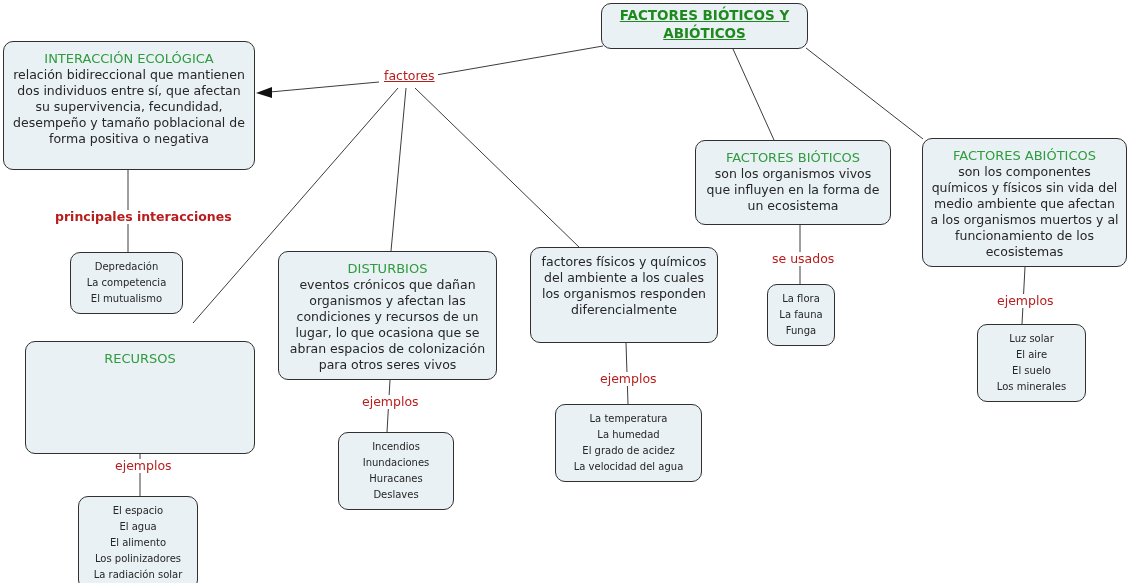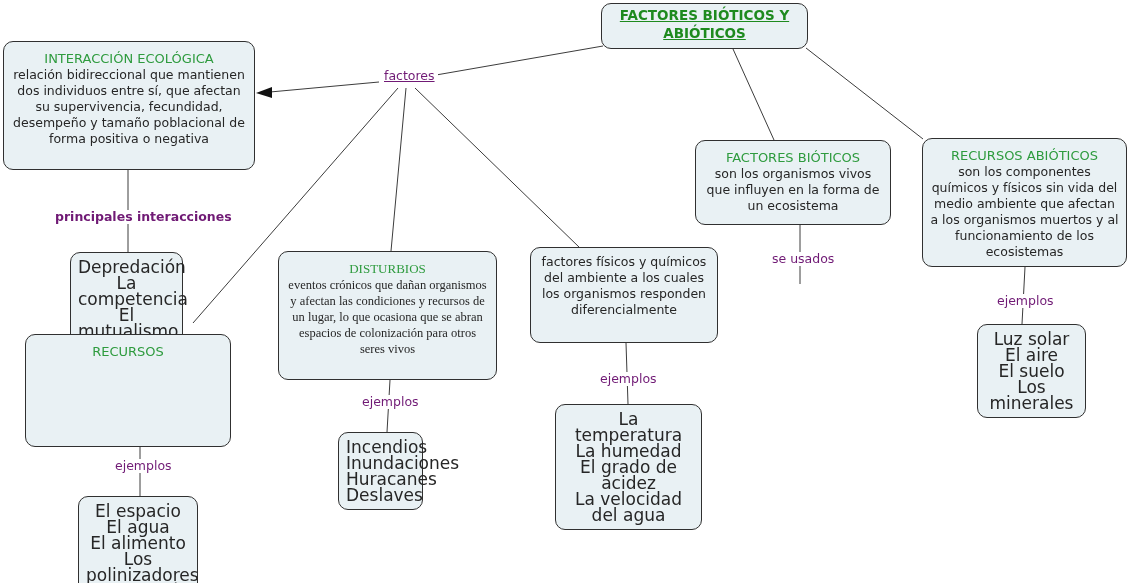--- a/index.html
+++ b/index.html
@@ -5,25 +5,25 @@
   html,body{margin:0;padding:0;background:#ffffff;}
   body{width:1128px;height:583px;overflow:hidden;position:relative;
        font-family:"DejaVu Sans","Liberation Sans",sans-serif;}
   .map{position:absolute;inset:0;width:1128px;height:583px;}
   .wires{position:absolute;left:0;top:0;z-index:1;pointer-events:none;}
   .node{position:absolute;z-index:2;box-sizing:border-box;
         background:#e9f1f4;border:1px solid #303030;border-radius:10px;
         text-align:center;padding:6px 7px;color:#262626;}
   .node-title{color:#2e9b3e;font-size:13px;line-height:17px;margin:2px 0 0 0;}
   .node-body{font-size:12.5px;line-height:16px;}
-  .node-list{font-size:17px;line-height:16px;white-space:pre-line;margin-top:0;}
+  .node-list{font-size:10px;line-height:16px;white-space:pre-line;margin-top:0;}
   .root-node{display:flex;align-items:flex-end;justify-content:center;}
   .root-title{color:#1e8a1e;font-weight:bold;text-decoration:underline;
               font-size:13.5px;line-height:18px;}
-  .lbl{position:absolute;z-index:3;color:#701a75;font-size:12.5px;line-height:14px;
+  .lbl{position:absolute;z-index:3;color:#b91c1c;font-size:12.5px;line-height:14px;
        background:#ffffff;padding:0 3px;white-space:nowrap;}
   .lbl.u{text-decoration:underline;}
 </style>
 </head>
 <body>
 
 <div class="map">
 
   <svg class="wires" width="1128" height="583" viewBox="0 0 1128 583">
     <g stroke="#3c3c3c" stroke-width="1" fill="none">
@@ -54,42 +54,42 @@
   </div>
 
   <div class="lbl" style="left:52px;top:210px;font-weight:bold;">principales interacciones</div>
 
   <div class="node" style="left:70px;top:252px;width:113px;min-height:56px;">
     <div class="node-list">Depredación
 La competencia
 El mutualismo</div>
   </div>
 
-  <div class="node" style="left:25px;top:334px;width:206px;min-height:113px;">
+  <div class="node" style="left:25px;top:341px;width:230px;min-height:113px;">
     <div class="node-title">RECURSOS</div>
   </div>
 
   <div class="lbl" style="left:112px;top:459px;">ejemplos</div>
 
   <div class="node" style="left:78px;top:496px;width:120px;min-height:82px;">
     <div class="node-list">El espacio
 El agua
 El alimento
 Los polinizadores
 La radiación solar</div>
   </div>
 
-  <div class="node" style="left:278px;top:251px;width:219px;min-height:129px;font-family:Liberation Serif, serif;">
+  <div class="node" style="left:278px;top:251px;width:219px;min-height:129px;">
     <div class="node-title">DISTURBIOS</div>
     <div class="node-body">eventos crónicos que dañan organismos y afectan las condiciones y recursos de un lugar, lo que ocasiona que se abran espacios de colonización para otros seres vivos</div>
   </div>
 
   <div class="lbl" style="left:359px;top:395px;">ejemplos</div>
 
-  <div class="node" style="left:338px;top:432px;width:85px;min-height:67px;">
+  <div class="node" style="left:338px;top:432px;width:116px;min-height:67px;">
     <div class="node-list">Incendios
 Inundaciones
 Huracanes
 Deslaves</div>
   </div>
 
   <div class="node" style="left:530px;top:247px;width:188px;min-height:96px;">
     <div class="node-body">factores físicos y químicos del ambiente a los cuales los organismos responden diferencialmente</div>
   </div>
 
@@ -102,23 +102,28 @@
 
   <div class="node" style="left:555px;top:404px;width:147px;min-height:68px;">
     <div class="node-list">La temperatura
 La humedad
 El grado de acidez
 La velocidad del agua</div>
   </div>
 
   <div class="lbl" style="left:769px;top:252px;">se usados</div>
 
+  <div class="node" style="left:767px;top:284px;width:68px;min-height:55px;">
+    <div class="node-list">La flora
+La fauna
+Funga</div>
+  </div>
 
   <div class="node" style="left:922px;top:138px;width:205px;min-height:129px;">
-    <div class="node-title">RECURSOS ABIÓTICOS</div>
+    <div class="node-title">FACTORES ABIÓTICOS</div>
     <div class="node-body">son los componentes químicos y físicos sin vida del medio ambiente que afectan a los organismos muertos y al funcionamiento de los ecosistemas</div>
   </div>
 
   <div class="lbl" style="left:994px;top:294px;">ejemplos</div>
 
   <div class="node" style="left:977px;top:324px;width:109px;min-height:66px;">
     <div class="node-list">Luz solar
 El aire
 El suelo
 Los minerales</div>

